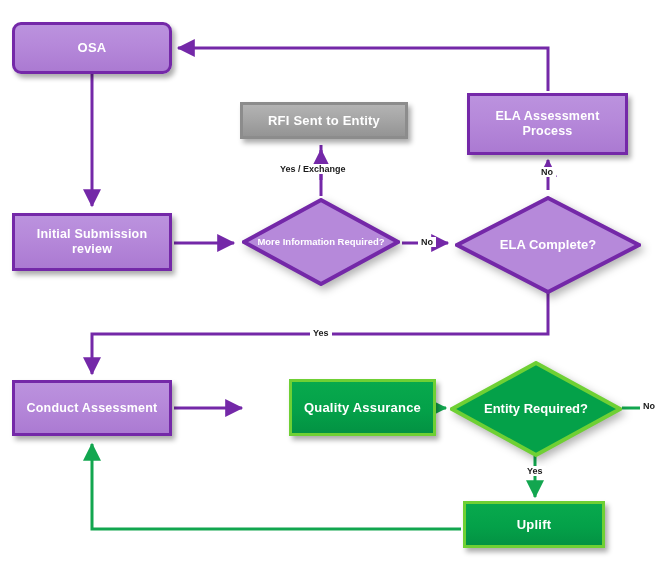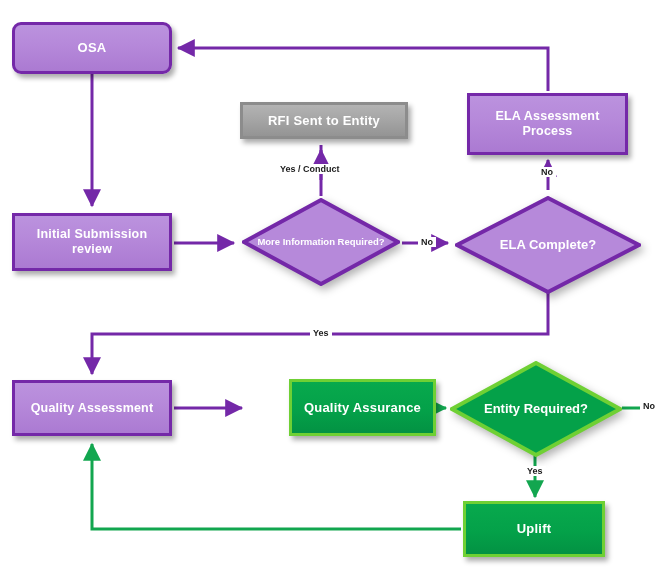--- a/index.html
+++ b/index.html
@@ -178,39 +178,39 @@
   </div>
 
   <div class="diamond" style="left:455px; top:196px; width:186px; height:98px;">
     <svg class="shape" viewBox="0 0 186 98" preserveAspectRatio="none">
       <polygon points="93,2 184,49 93,96 2,49" fill="#b689da" stroke="#7428a8" stroke-width="4"></polygon>
     </svg>
     <div class="label" style="font-size:13px;">ELA Complete?</div>
   </div>
 
   <div class="node box purple" style="left:12px; top:380px; width:160px; height:56px; font-size:12.5px;">
-    <span class="inner">Quality Assessment</span>
+    <span class="inner">Conduct Assessment</span>
   </div>
 
   <div class="node box green" style="left:248px; top:379px; width:147px; height:57px; font-size:13px;margin-left:41px;">
     <span class="inner">Quality Assurance</span>
   </div>
 
   <div class="diamond" style="left:450px; top:361px; width:172px; height:96px;">
     <svg class="shape" viewBox="0 0 172 96" preserveAspectRatio="none">
       <polygon points="86,2 170,48 86,94 2,48" fill="#04a149" stroke="#6fd034" stroke-width="4"></polygon>
     </svg>
     <div class="label" style="font-size:13px;">Entity Required?</div>
   </div>
 
-  <div class="node box green" style="left:463px; top:501px; width:142px; height:56px; font-size:13px;">
+  <div class="node box green" style="left:463px; top:501px; width:142px; height:47px; font-size:13px;">
     <span class="inner">Uplift</span>
   </div>
 
-  <div class="edge-label" style="left:277px; top:164px;">Yes / Conduct</div>
+  <div class="edge-label" style="left:277px; top:164px;">Yes / Exchange</div>
 
   <div class="edge-label" style="left:418px; top:237px;">No</div>
 
   <div class="edge-label" style="left:538px; top:167px;">No</div>
 
   <div class="edge-label" style="left:310px; top:328px;">Yes</div>
 
   <div class="edge-label" style="left:640px; top:401px;">No</div>
 
   <div class="edge-label" style="left:524px; top:466px;">Yes</div>

